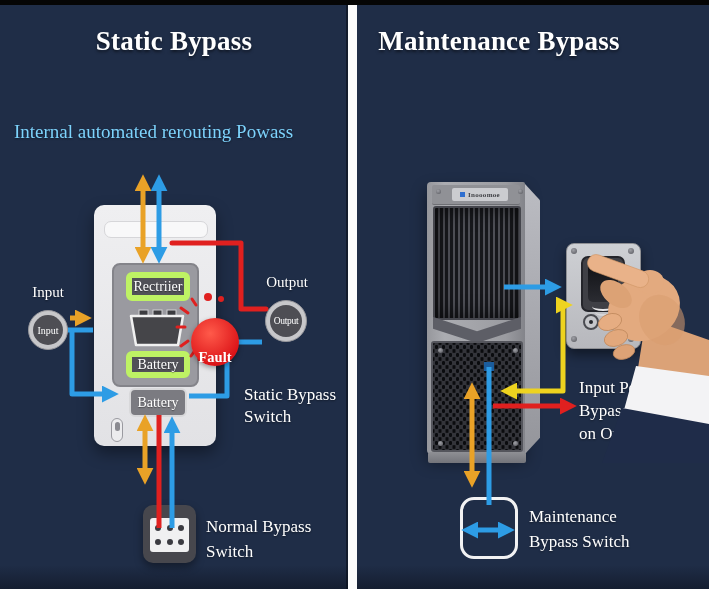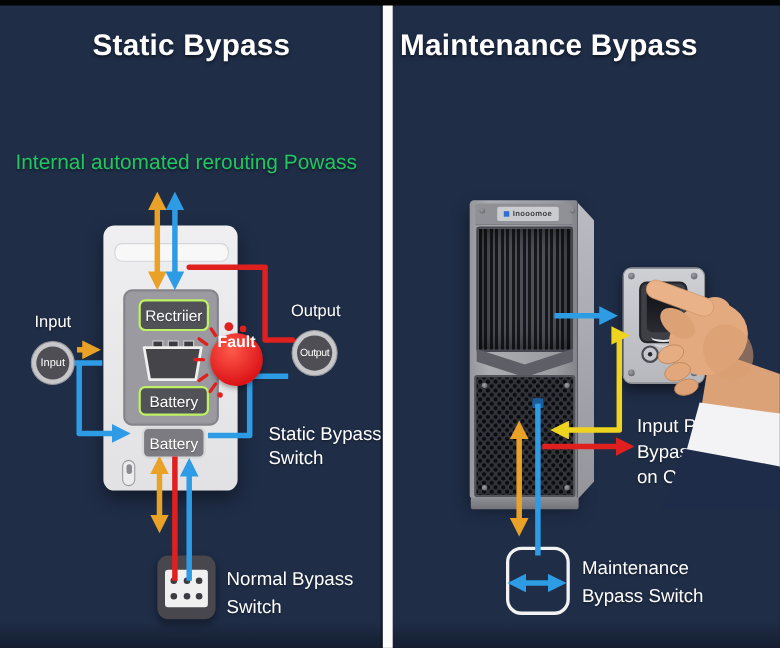--- a/index.html
+++ b/index.html
@@ -1,62 +1,62 @@
 <!DOCTYPE html>
 <html style="--bg: #1f2d47; --orange: #e9a227; --blue: #2d9ce5; --red: #e0201f; --yellow: #eed31f;"><head>
 <meta charset="utf-8">
 <style>
   :root{
     --bg:#1f2d47; --orange:#e9a227; --blue:#2d9ce5; --red:#e0201f; --yellow:#eed31f;
   }
   html,body{margin:0;padding:0;background:#111;}
   .stage{position:relative;width:709px;height:589px;overflow:hidden;
-         background:var(--bg);font-family:Liberation Sans, sans-serif;color:#fff;}
+         background:var(--bg);font-family:Liberation Serif, serif;color:#fff;}
   .abs{position:absolute;}
   .topbar{left:0;top:0;width:709px;height:5px;background:#050505;z-index:9;}
   .divider{left:348px;top:0;width:9px;height:589px;background:#fbfbfb;z-index:8;
            box-shadow:-2px 0 0 rgba(8,12,22,.55);}
   .bottom-fade{left:0;bottom:0;width:709px;height:24px;z-index:2;
            background:linear-gradient(rgba(10,14,24,0),rgba(8,11,20,.45));}
   .title{top:26px;font-size:27px;font-weight:700;text-align:center;letter-spacing:.2px;
          text-shadow:0 2px 3px rgba(0,0,0,.5);z-index:5;}
   .t-left{left:0;width:348px;}
   .t-right{left:357px;width:284px;}
-  .subtitle{left:14px;top:138px;width:336px;font-size:19px;color:#22c55e;z-index:5;
+  .subtitle{left:14px;top:121px;width:336px;font-size:19px;color:#7dd3fc;z-index:5;
             text-shadow:0 1px 2px rgba(0,0,0,.4);}
   
   .dev-body{left:94px;top:205px;width:122px;height:241px;border-radius:10px;z-index:1;
             background:linear-gradient(#efeff1,#e2e2e5);box-shadow:0 7px 16px rgba(0,0,0,.4);}
   .dev-slot{left:104px;top:221px;width:102px;height:15px;border-radius:7px;z-index:1;
             background:#f8f8f9;border:1px solid #d6d6d9;}
   .dev-panel{left:112px;top:263px;width:87px;height:124px;border-radius:8px;z-index:1;
             background:#9a9aa0;border:2px solid #84848a;box-sizing:border-box;}
   .btn{display:flex;align-items:center;justify-content:center;color:#fff;font-size:14px;
        border-radius:6px;box-sizing:border-box;z-index:1;text-shadow:0 1px 1px rgba(0,0,0,.4);}
-  .btn-dark{background:#515158;border:2px solid #bef264;}
+  .btn-dark{background:#515158;border:6px solid #bef264;}
   .btn-rect{left:126px;top:272px;width:64px;height:29px;}
   .btn-batt{left:126px;top:351px;width:64px;height:27px;}
   .btn-inv{left:129px;top:388px;width:58px;height:29px;background:#7b7b81;border:2px solid #d8d8da;}
   .batt-icon{left:128px;top:306px;z-index:1;}
   .toggle{left:111px;top:418px;width:12px;height:24px;border-radius:6px;background:#ececee;
           border:1px solid #9a9aa0;box-sizing:border-box;z-index:1;}
   .toggle-notch{left:3px;top:3px;width:5px;height:9px;border-radius:3px;background:#8a8a90;}
   
   .node-ring{border-radius:50%;background:#c7c7ca;border:1px solid #97979c;box-sizing:border-box;z-index:5;}
   .node-in-ring{left:28px;top:310px;width:40px;height:40px;}
   .node-out-ring{left:265px;top:300px;width:42px;height:42px;}
   .node-core{border-radius:50%;background:#4e4e54;display:flex;align-items:center;justify-content:center;z-index:5;}
   .node-in-core{left:33px;top:315px;width:30px;height:30px;font-size:10px;}
   .node-out-core{left:270px;top:305px;width:32px;height:32px;font-size:9.5px;letter-spacing:-.3px;}
   .node-label{font-size:15px;text-align:center;z-index:5;text-shadow:0 1px 2px rgba(0,0,0,.45);}
   .lbl-in{left:19px;top:284px;width:58px;}
   .lbl-out{left:256px;top:274px;width:62px;}
-  .fault{left:191px;top:303px;width:48px;height:48px;border-radius:50%;z-index:5;
+  .fault{left:191px;top:318px;width:48px;height:48px;border-radius:50%;z-index:5;
          background:radial-gradient(circle at 40% 32%,#ff5a4a,#dc1418 72%);
-         display:flex;align-items:flex-start;justify-content:center;font-size:14.5px;font-weight:700;
+         display:flex;align-items:flex-end;justify-content:center;font-size:14.5px;font-weight:700;
          box-shadow:0 2px 5px rgba(0,0,0,.35);}
   .sidetext{font-size:17px;line-height:22px;z-index:5;text-shadow:0 1px 2px rgba(0,0,0,.45);}
   .txt-static{left:244px;top:384px;width:110px;}
   .txt-normal{left:206px;top:514px;width:130px;line-height:25px;}
   
   .nb-box{left:143px;top:505px;width:53px;height:58px;border-radius:10px;background:#47474d;z-index:1;
           box-shadow:0 4px 8px rgba(0,0,0,.4);}
   .nb-inner{left:150px;top:518px;width:39px;height:34px;border-radius:3px;background:#f0f0f1;z-index:1;
             display:flex;flex-direction:column;justify-content:space-evenly;}
   .nb-row{display:flex;justify-content:space-evenly;}

